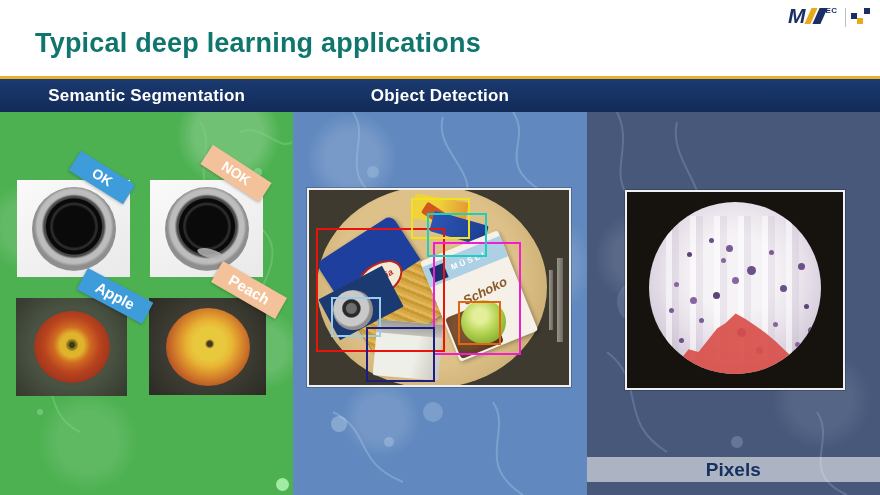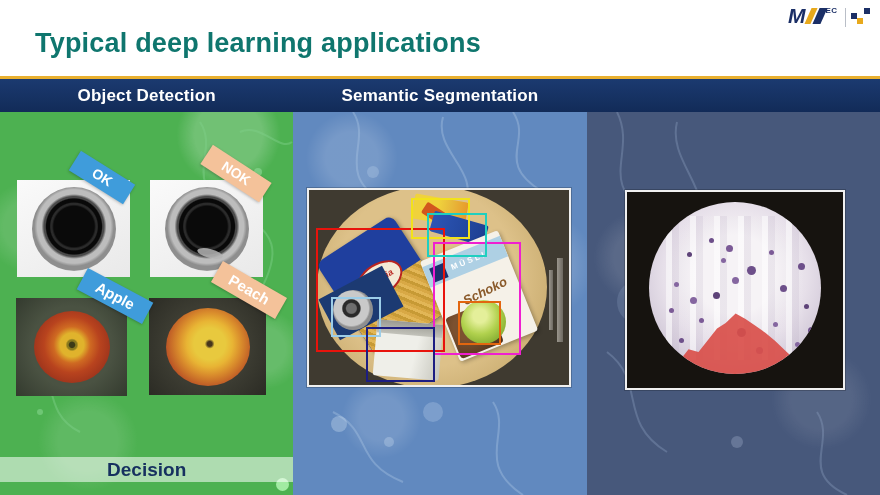--- a/index.html
+++ b/index.html
@@ -148,22 +148,22 @@
     <div class="logo-dots">
       <span class="dot d1"></span>
       <span class="dot d2"></span>
       <span class="dot d3"></span>
     </div>
   </div>
 
   <div class="gold-line"></div>
 
   <div class="header-band">
+    <div class="header-cell">Semantic Segmentation</div>
     <div class="header-cell">Object Detection</div>
-    <div class="header-cell">Semantic Segmentation</div>
   </div>
 
   <div class="columns">
 
     <div class="col col-classification">
       <svg class="texture" width="293" height="383" viewBox="0 0 293 383">
         <g fill="none" stroke="#7fd08a" stroke-width="2" opacity="0.45">
           <path d="M200,10 C220,40 180,70 230,95 S280,140 260,180"></path>
           <path d="M240,20 C260,10 280,40 292,30"></path>
           <path d="M30,240 C60,260 40,300 80,320"></path>
@@ -189,21 +189,20 @@
       </div>
 
       <div class="sample fruit-img peach-bg" style="left:149px; top:186px;">
         <div class="fruit peach"></div>
       </div>
       <div class="banner blue wide" style="left:78px; top:172px; transform:rotate(28deg);">Apple</div>
       <div class="banner peach wide" style="left:212px; top:166px; transform:rotate(30deg);">Peach</div>
 
       <div class="bubble" style="left:276px; top:366px; width:13px; height:13px; background:rgba(190,255,190,0.75);"></div>
 
-      <div class="footer-band">Decision</div>
     </div>
 
     <div class="col col-detection">
       <svg class="texture" width="293" height="383" viewBox="0 0 293 383">
         <g fill="none" stroke="#a9c4e2" stroke-width="2" opacity="0.4">
           <path d="M60,0 C80,30 40,60 90,90 M150,5 C140,40 190,60 170,95"></path>
           <path d="M220,0 C240,30 200,50 250,80 S270,140 240,170"></path>
           <path d="M40,300 C80,320 60,350 110,370 M200,290 C220,320 180,350 230,383"></path>
         </g>
         <circle cx="80" cy="60" r="6" fill="#a9c4e2" opacity="0.4"></circle>
@@ -274,16 +273,17 @@
       <div class="photo-frame seg-frame">
         <div class="seg-scene">
           <div class="tablet">
             <div class="grooves"></div>
             <div class="speckles"></div>
             <div class="seg-mask"></div>
           </div>
         </div>
       </div>
 
+      <div class="footer-band">Pixels</div>
     </div>
 
   </div>
 </div>
 
 </body></html>

